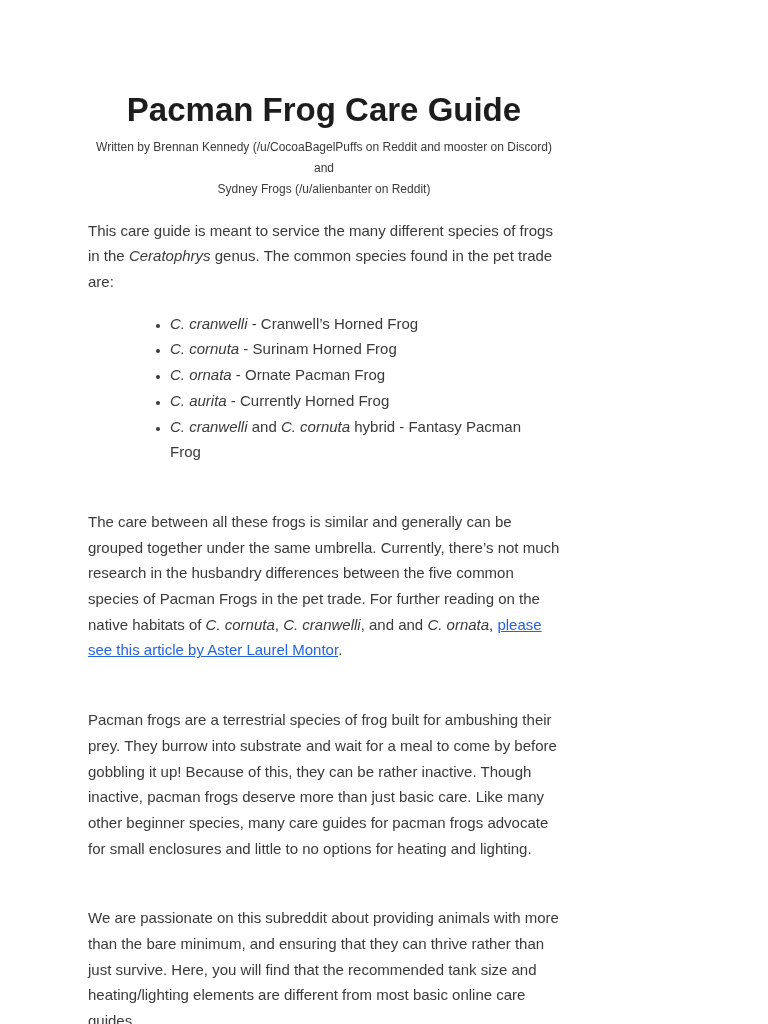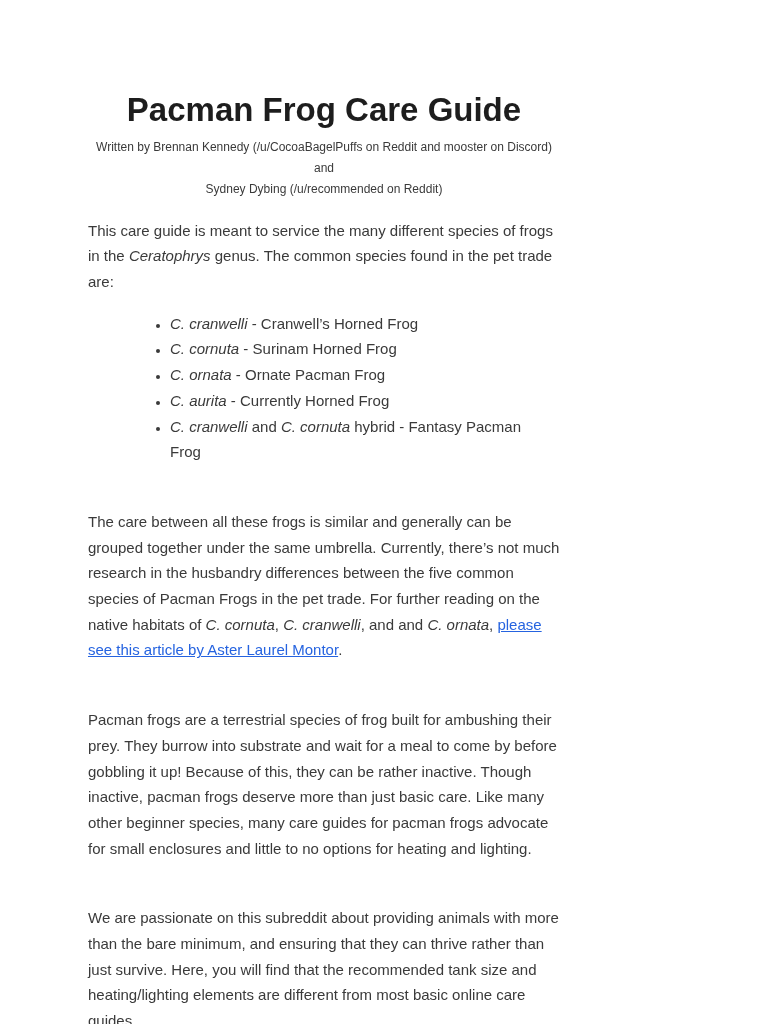--- a/index.html
+++ b/index.html
@@ -55,21 +55,21 @@
 </style>
 </head>
 <body>
 
 <div class="page">
 
   <h1 class="doc-title">Pacman Frog Care Guide</h1>
 
   <div class="byline">
     <div class="byline-line">Written by Brennan Kennedy (/u/CocoaBagelPuffs on Reddit and mooster on Discord) and</div>
-    <div class="byline-line">Sydney Dybing (/u/recommended on Reddit)</div>
+    <div class="byline-line">Sydney Frogs (/u/alienbanter on Reddit)</div>
   </div>
 
   <p class="para intro"><span>This care guide is meant to service the many different species of frogs in the </span><span class="italic">Ceratophrys</span><span> genus. The common species found in the pet trade are:</span></p>
 
   <ul class="species-list">
     <li><span class="italic">C. cranwelli</span><span> - Cranwell’s Horned Frog</span></li>
     <li><span class="italic">C. cornuta</span><span> - Surinam Horned Frog</span></li>
     <li><span class="italic">C. ornata</span><span> - Ornate Pacman Frog</span></li>
     <li><span class="italic">C. aurita</span><span> - Currently Horned Frog</span></li>
     <li><span class="italic">C. cranwelli</span><span> and </span><span class="italic">C. cornuta</span><span> hybrid - Fantasy Pacman Frog</span></li>

